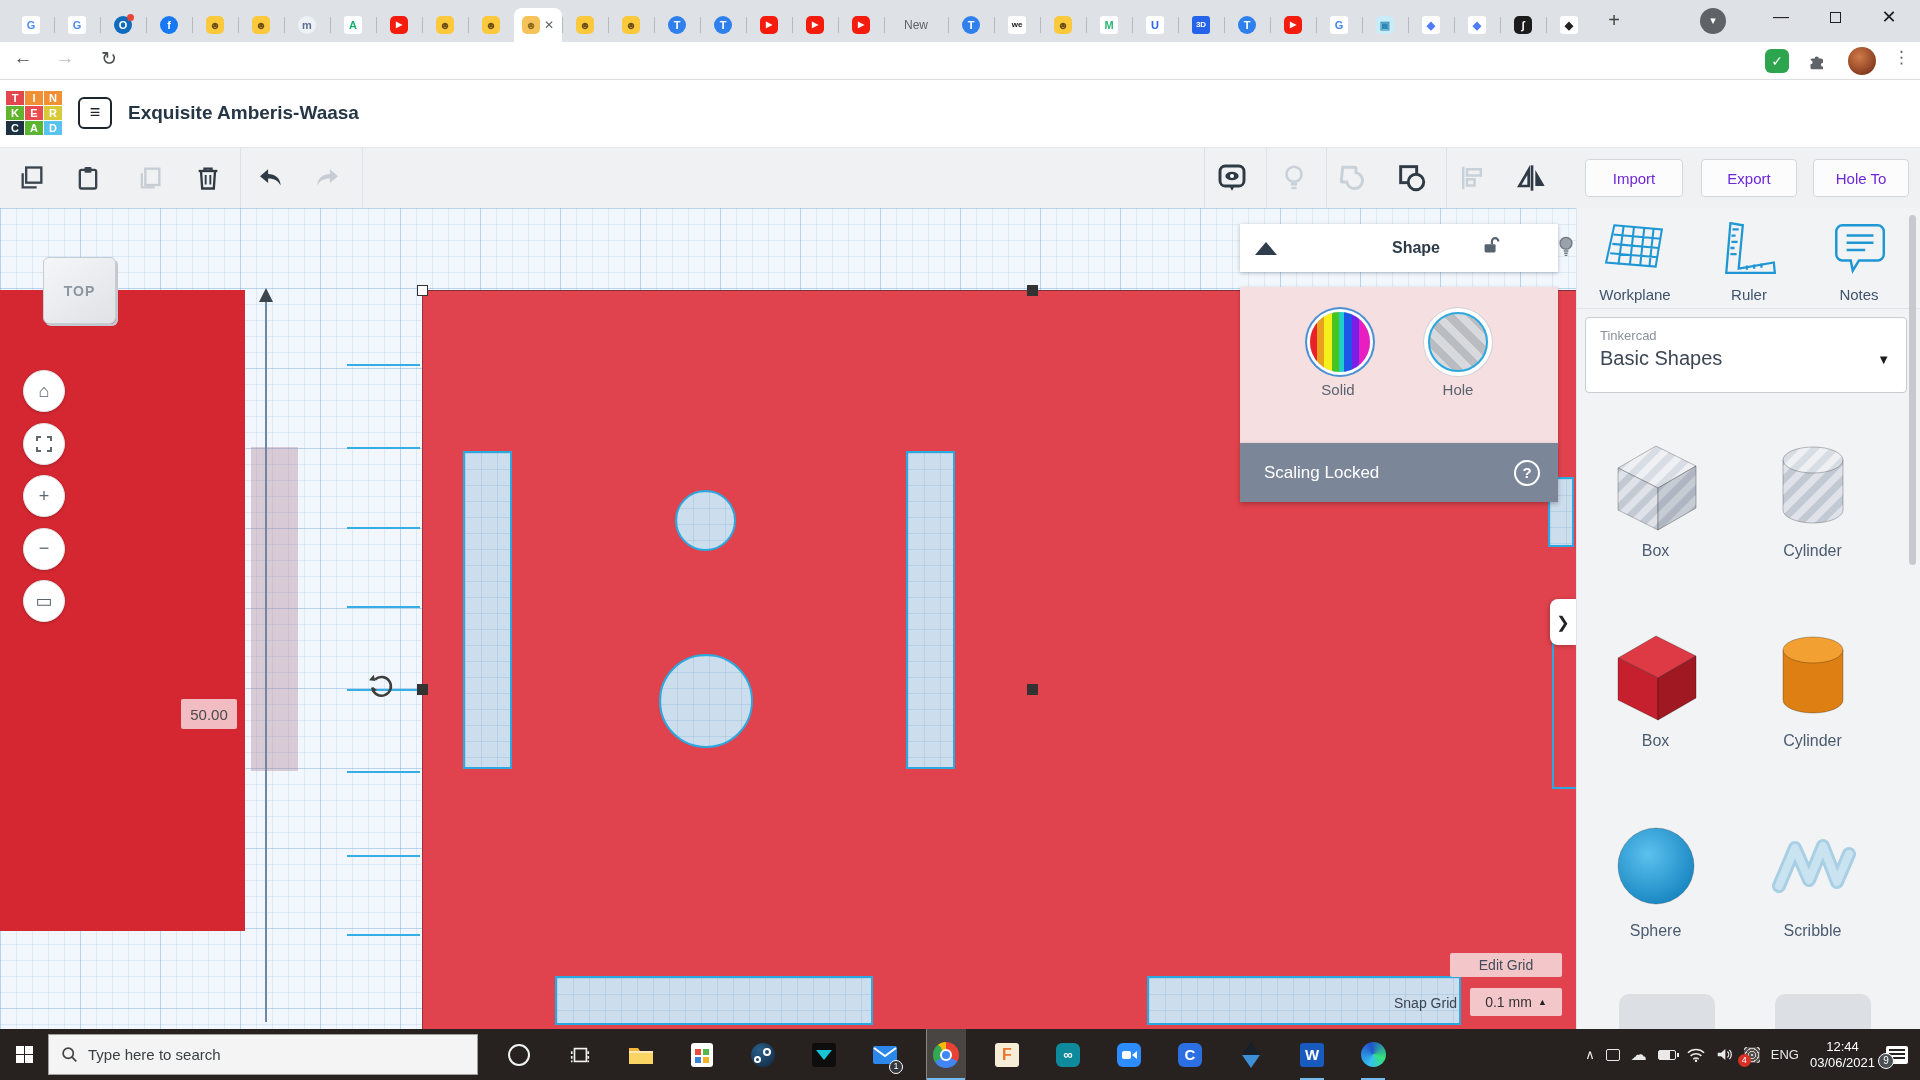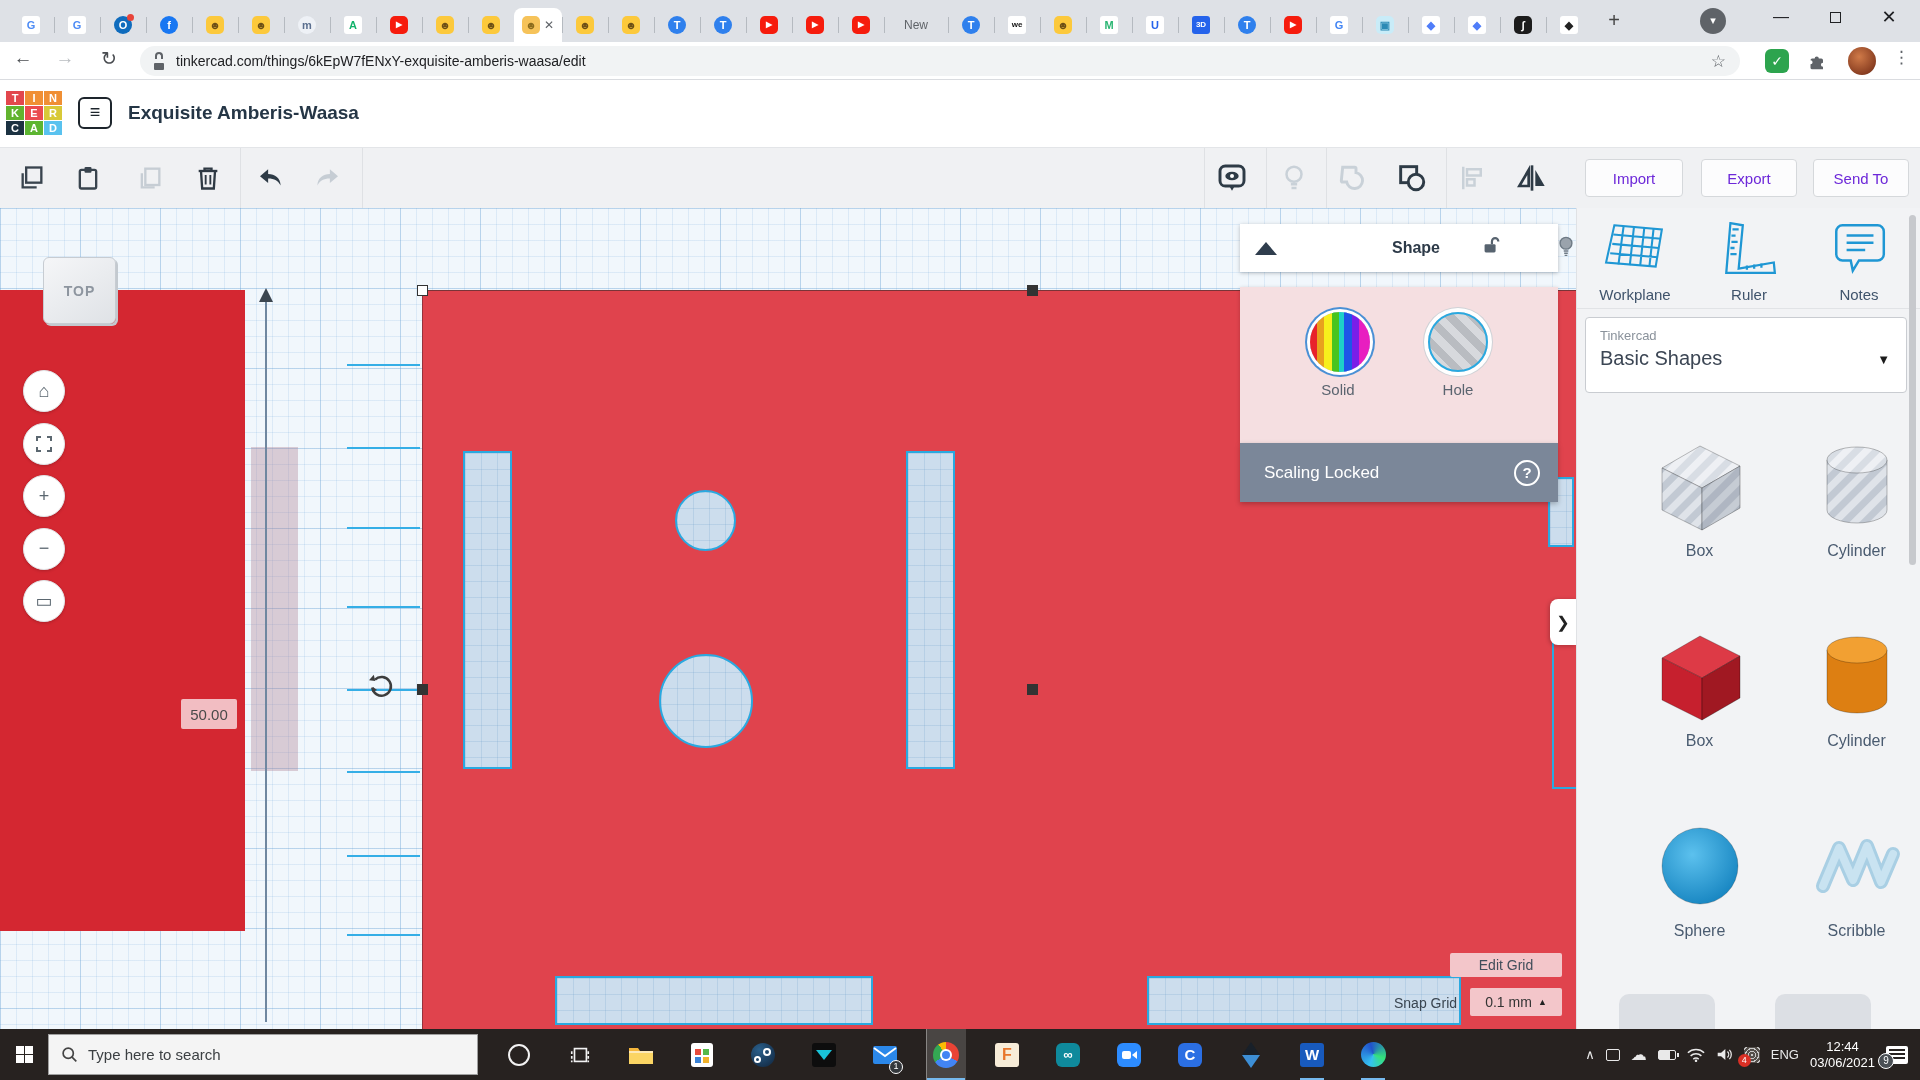--- a/index.html
+++ b/index.html
@@ -103,21 +103,21 @@
   .sfq{margin-left:auto;margin-right:18px;width:26px;height:26px;border:2px solid #fff;border-radius:50%;color:#fff;font-size:15px;font-weight:bold;display:flex;align-items:center;justify-content:center;}
   
   .sidebar{position:absolute;left:1576px;top:208px;width:344px;height:821px;background:#f2f3f5;border-left:1px solid #e0e2e5;overflow:hidden;}
   .sbtool{position:absolute;top:12px;width:100px;text-align:center;}
   .sbtool .lbl{font-size:15px;color:#3f536b;margin-top:6px;}
   .sbdiv{position:absolute;left:0;top:100px;width:344px;height:1px;background:#e1e3e6;}
   .dropdown{position:absolute;left:8px;top:109px;width:322px;height:76px;background:#fff;border:1px solid #c9ccd1;border-radius:4px;padding:10px 14px;}
   .ddbrand{font-size:13px;color:#8a929b;}
   .ddname{font-size:20px;color:#3c4654;margin-top:4px;}
   .ddcar{position:absolute;right:16px;top:34px;font-size:13px;color:#1b1b1b;}
-  .shapegrid{position:absolute;left:0;top:212px;width:330px;display:grid;grid-template-columns:157px 157px;grid-auto-rows:190px;justify-items:center;padding-left:44px;}
+  .shapegrid{position:absolute;left:0;top:212px;width:330px;display:grid;grid-template-columns:157px 157px;grid-auto-rows:190px;justify-items:center;}
   .shapeitem{text-align:center;padding-top:14px;}
   .shapeitem .lbl{font-size:16px;color:#4a5b70;margin-top:4px;}
   .ghost{position:absolute;width:96px;height:70px;background:#dcdfe4;border-radius:10px;top:786px;}
   .sbscroll{position:absolute;left:332px;top:7px;width:7px;height:350px;background:#c7c9cd;border-radius:4px;}
   
   .taskbar{position:absolute;left:0;top:1029px;width:1920px;height:51px;background:#272220;display:flex;align-items:center;}
   .startbtn{width:48px;height:51px;display:flex;align-items:center;justify-content:center;}
   .winlogo{width:17px;height:17px;display:grid;grid-template-columns:8px 8px;gap:1px;}
   .winlogo i{background:#fdfdfd;}
   .tsearch{width:430px;height:41px;background:#f4f4f4;border:1px solid #9f9f9f;display:flex;align-items:center;padding:0 12px;gap:10px;}
@@ -304,28 +304,20 @@
     <div class="winbtn" style="left:1812px">
         <span class="maxglyph"></span>
       </div>
     <div class="winbtn" style="left:1866px;font-size:18px">✕</div>
   </div>
 
   <div class="urlbar">
     <div class="navico" style="left:8px">←</div>
     <div class="navico dis" style="left:50px">→</div>
     <div class="navico" style="left:94px">↻</div>
-    <div class="pill">
-      <div>
-          <div class="lockshackle"></div>
-          <div class="lockbody"></div>
-        </div>
-      <span class="url">tinkercad.com/things/6kEpW7fENxY-exquisite-amberis-waasa/edit</span>
-      <span class="pillstar">☆</span>
-    </div>
     <div class="extchk">✓</div>
     <div class="extpuz">
       <svg width="20" height="20" viewBox="0 0 24 24">
           <path fill="#5f6368" d="M5 9h3a2.5 2.5 0 1 1 5 0h3a2 2 0 0 1 2 2v3a2.5 2.5 0 1 0 0 5v3H5a2 2 0 0 1-2-2v-4a2.5 2.5 0 1 0 0-5V11a2 2 0 0 1 2-2z"></path>
         </svg>
     </div>
     <div class="prof"></div>
     <div class="menu3">⋮</div>
   </div>
 
@@ -448,21 +440,21 @@
     </div>
     <div class="tico" style="left:1516px">
       <svg width="34" height="34" viewBox="0 0 24 24">
           <path d="M12 2.5 V21.5" stroke="#2e3b46" stroke-width="2"></path>
           <path d="M9.5 6 V18 L2.5 18 Z" fill="none" stroke="#2e3b46" stroke-width="2"></path>
           <path d="M14.5 6 V18 L21.5 18 Z" fill="#2e3b46"></path>
         </svg>
     </div>
     <div class="tbtn" style="left:1585px;width:98px">Import</div>
     <div class="tbtn" style="left:1701px;width:96px">Export</div>
-    <div class="tbtn" style="left:1813px;width:96px">Send To</div>
+    <div class="tbtn" style="left:1813px;width:96px">Hole To</div>
   </div>
 
   <div class="canvas">
     <div class="redmain"></div>
     <div class="reddark"></div>
     <div class="sidestrip"></div>
     <div class="vline"></div>
     <div class="varrow"></div>
     <div id="ticks">
         <div class="tick" style="top: 156px;"></div>

